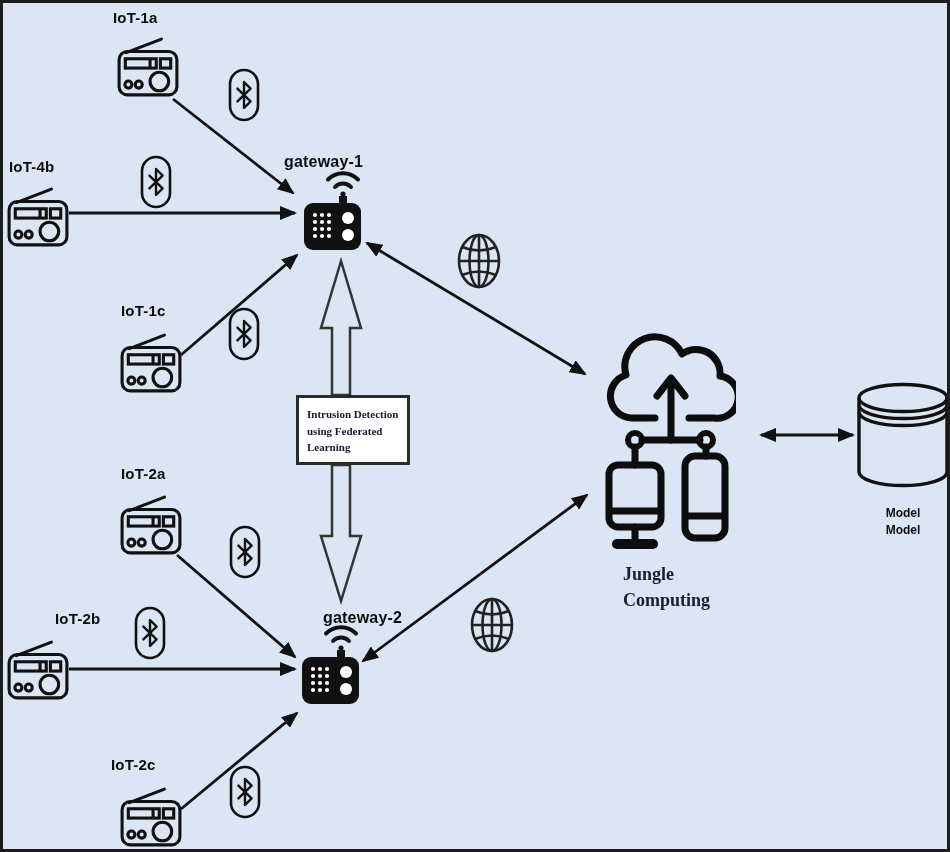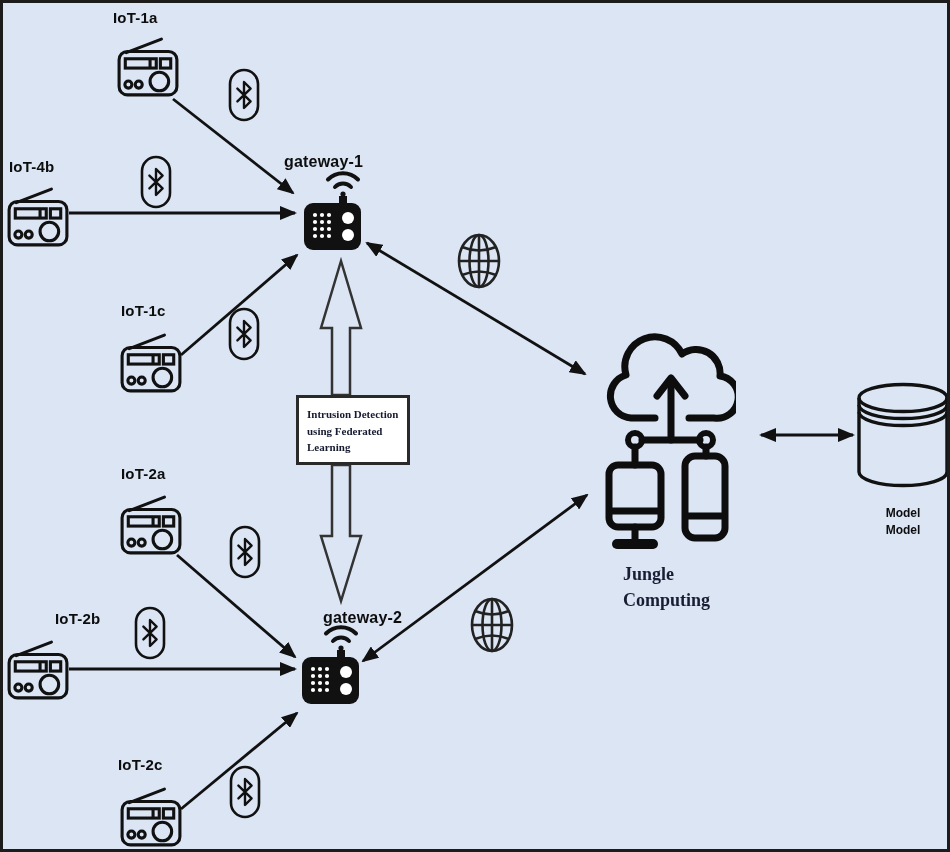--- a/index.html
+++ b/index.html
@@ -71,21 +71,21 @@
 
     <path d="M338 258 L318 325 L329 325 L329 392 L347 392 L347 325 L358 325 Z" fill="#dbe5f4" stroke="#333" stroke-width="2.5"></path>
     <path d="M338 598 L318 533 L329 533 L329 462 L347 462 L347 533 L358 533 Z" fill="#dbe5f4" stroke="#333" stroke-width="2.5"></path>
   </svg>
 
   <div class="abs node-label" style="left:110px;top:6px;">IoT-1a</div>
   <div class="abs node-label" style="left:6px;top:155px;">IoT-4b</div>
   <div class="abs node-label" style="left:118px;top:299px;">IoT-1c</div>
   <div class="abs node-label" style="left:118px;top:462px;">IoT-2a</div>
   <div class="abs node-label" style="left:12px;top:607px;margin-left:40px;">IoT-2b</div>
-  <div class="abs node-label" style="left:115px;top:753px;">IoT-2c</div>
+  <div class="abs node-label" style="left:108px;top:753px;">IoT-2c</div>
 
   <svg class="abs" style="left:113px;top:30px;" width="64" height="66" viewBox="0 0 62 60">
     <g stroke="#111" stroke-width="3" fill="none" stroke-linecap="round">
       <line x1="10" y1="17" x2="44" y2="4"></line>
       <rect x="3" y="16" width="56" height="42" rx="8"></rect>
       <rect x="9" y="23" width="30" height="9"></rect>
       <rect x="43" y="23" width="10" height="9"></rect>
       <line x1="33" y1="24" x2="33" y2="31"></line>
       <circle cx="12" cy="48" r="3.4"></circle>
       <circle cx="22" cy="48" r="3.4"></circle>

